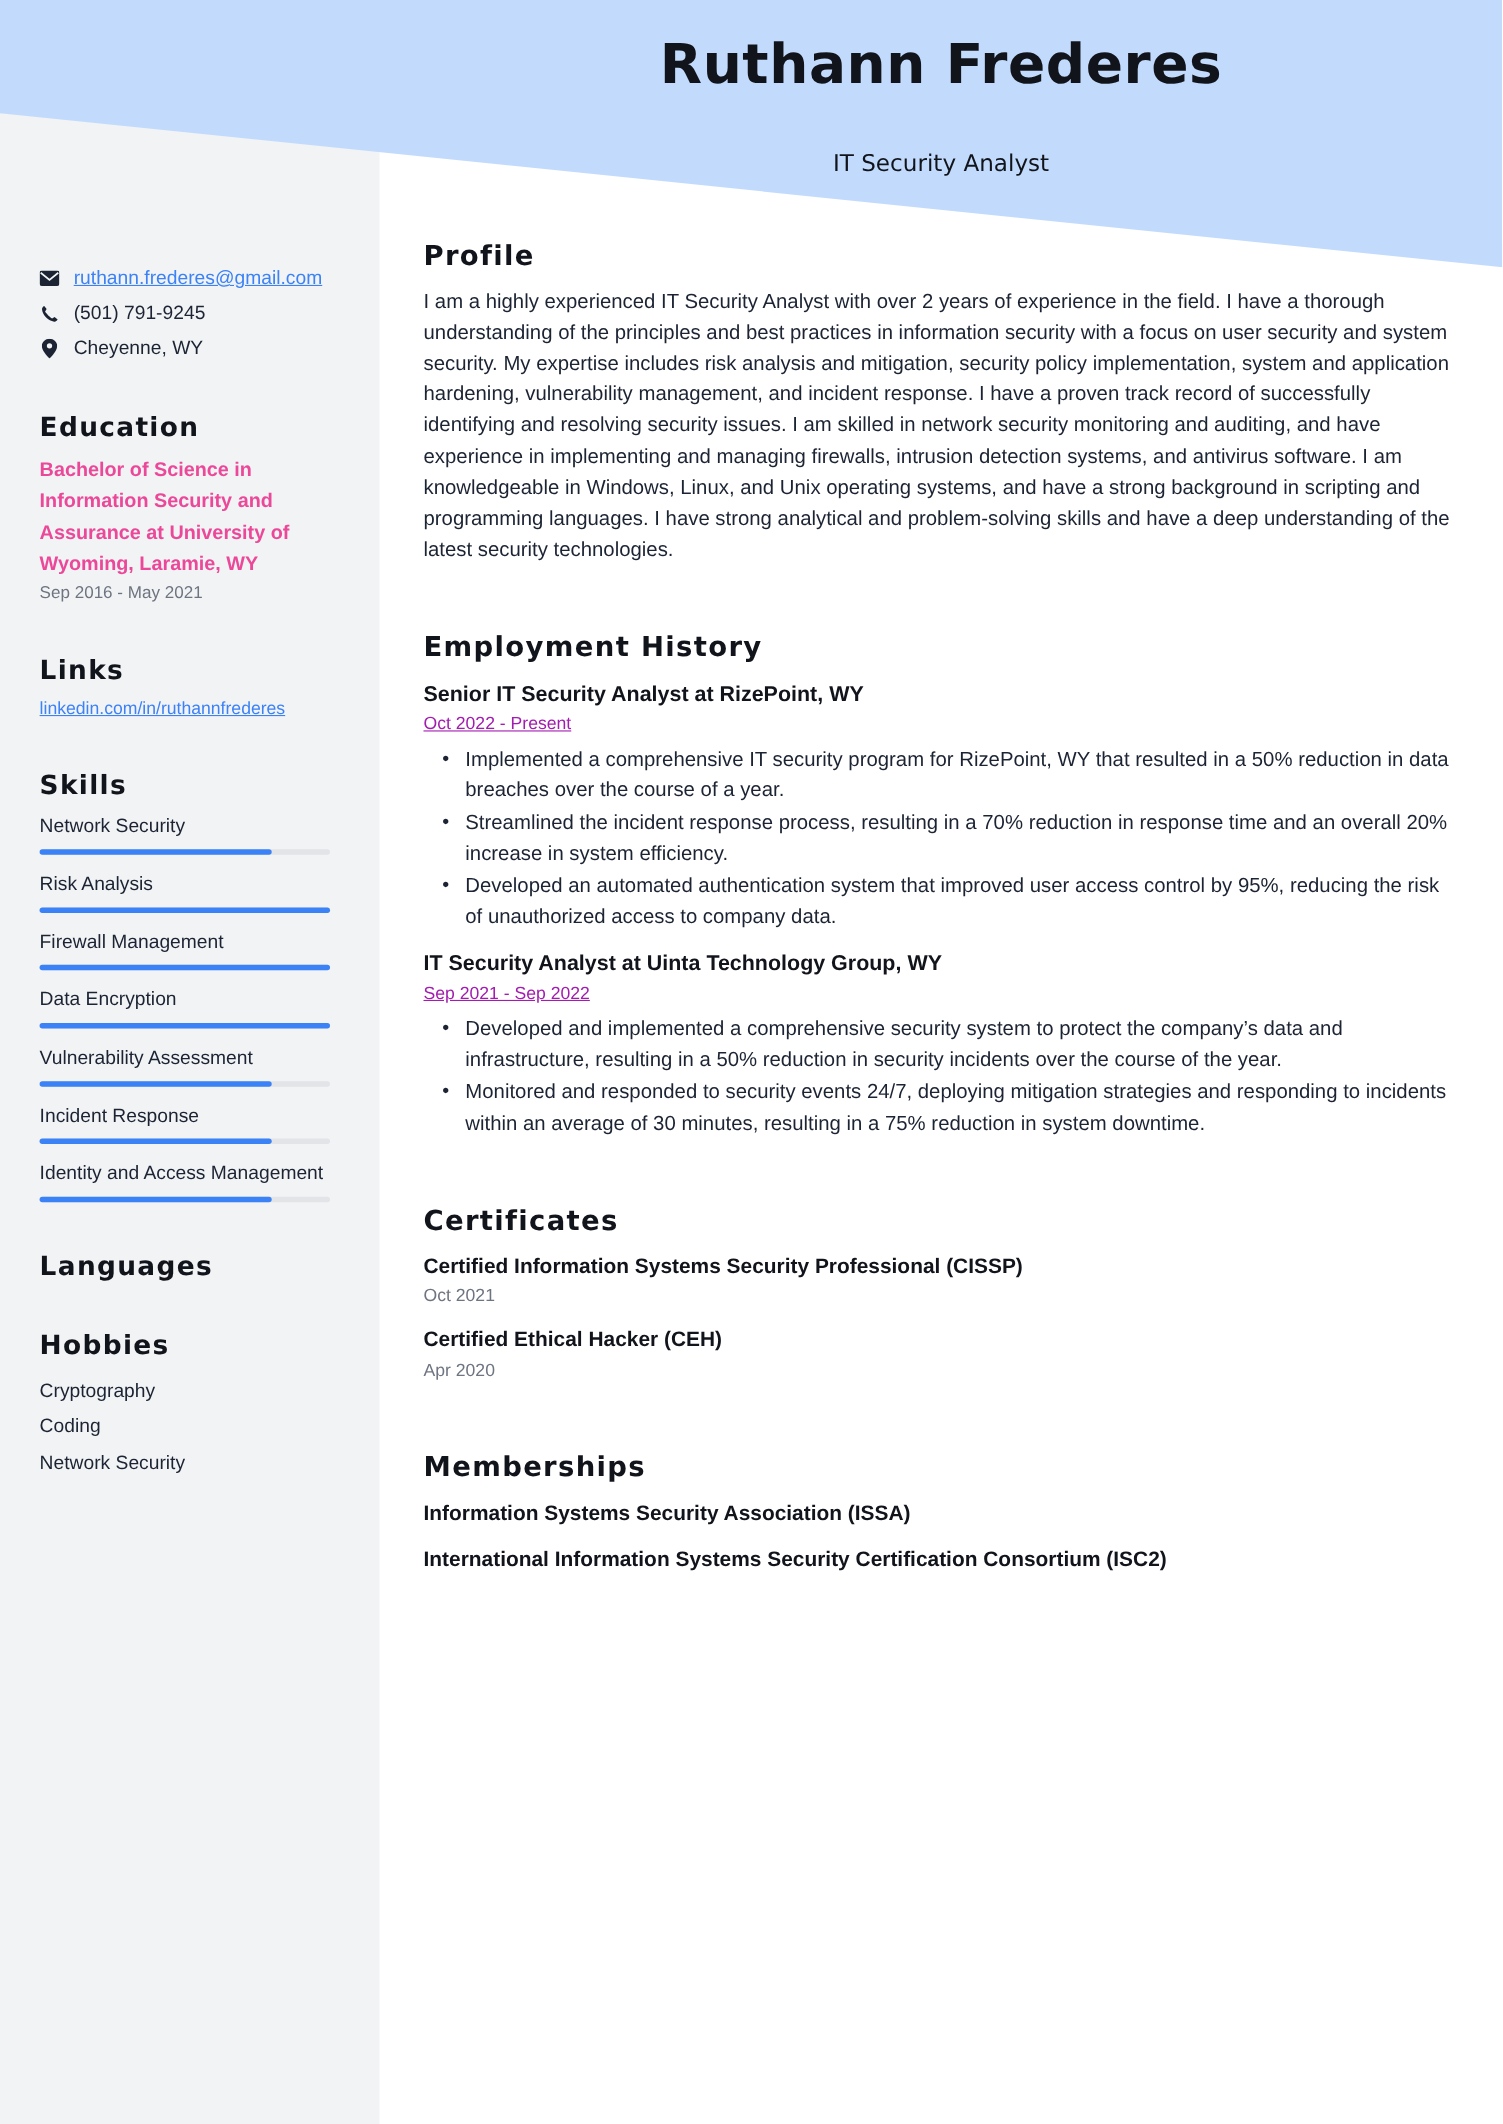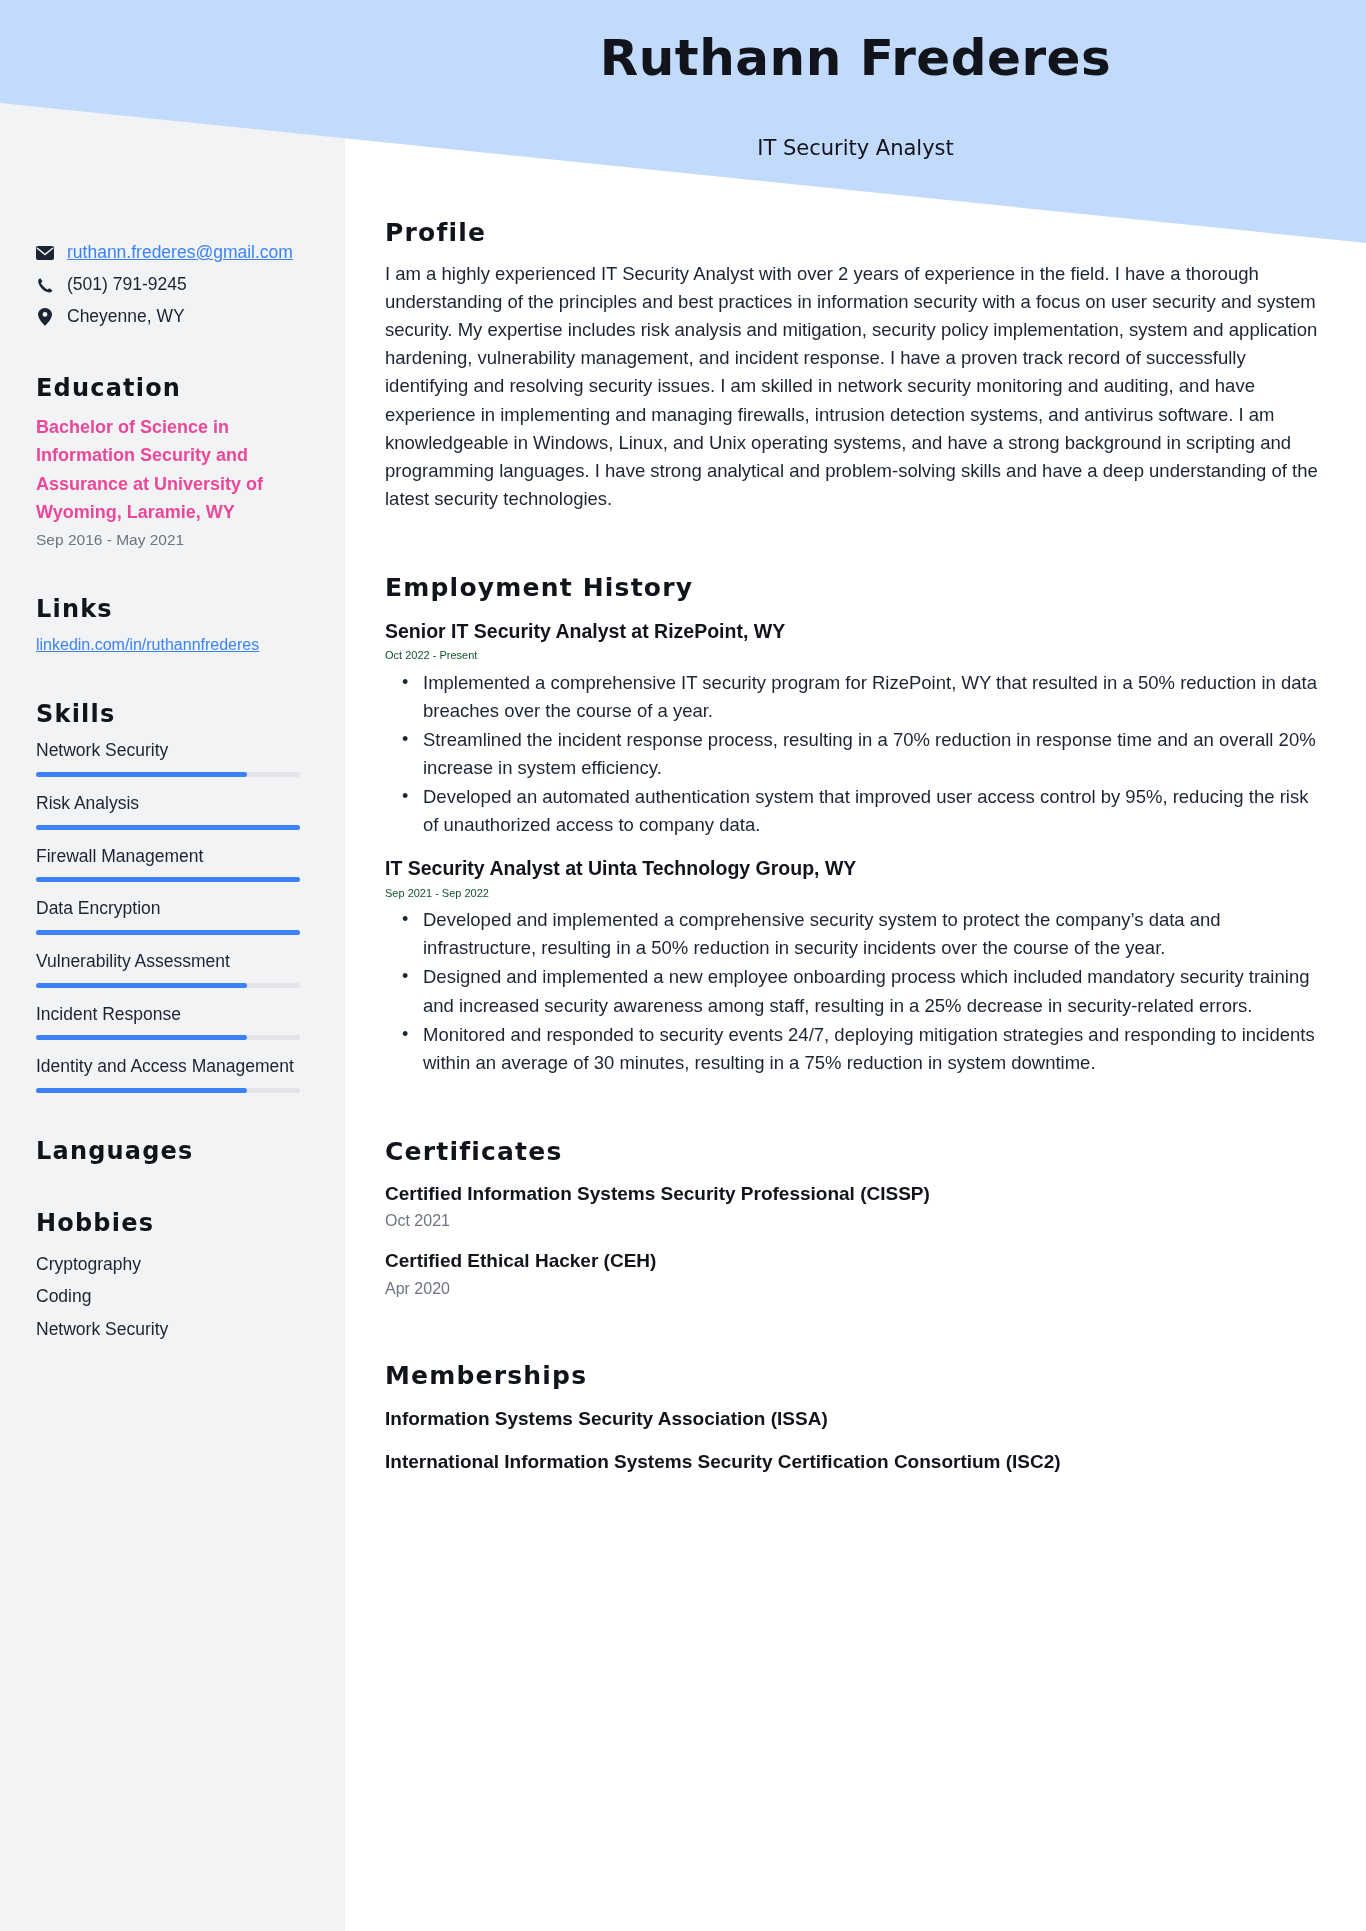--- a/index.html
+++ b/index.html
@@ -200,24 +200,25 @@
 
   .job-block { margin-top: 16px; }
   .job-block:first-of-type { margin-top: 0; }
   .job-role {
     font-size: 19.5px;
     font-weight: 700;
     color: #12141c;
     line-height: 1.4;
   }
   .job-dates {
-    font-size: 11px;
-    color: #14532d;
+    font-size: 16px;
+    color: #a21caf;
     line-height: 1.5;
     margin-top: 2px;
+    text-decoration: underline;
   }
   .job-bullets {
     margin: 5px 0 0 0;
     padding-left: 38px;
     list-style: none;
   }
   .job-bullets li {
     position: relative;
     font-size: 18.5px;
     color: #1c2433;
@@ -391,21 +392,20 @@
         <li>Streamlined the incident response process, resulting in a 70% reduction in response time and an overall 20% increase in system efficiency.</li>
         <li>Developed an automated authentication system that improved user access control by 95%, reducing the risk of unauthorized access to company data.</li>
       </ul>
     </div>
 
     <div class="job-block">
       <div class="job-role">IT Security Analyst at Uinta Technology Group, WY</div>
       <div class="job-dates">Sep 2021 - Sep 2022</div>
       <ul class="job-bullets">
         <li>Developed and implemented a comprehensive security system to protect the company’s data and infrastructure, resulting in a 50% reduction in security incidents over the course of the year.</li>
-        <li>Designed and implemented a new employee onboarding process which included mandatory security training and increased security awareness among staff, resulting in a 25% decrease in security-related errors.</li>
         <li>Monitored and responded to security events 24/7, deploying mitigation strategies and responding to incidents within an average of 30 minutes, resulting in a 75% reduction in system downtime.</li>
       </ul>
     </div>
 
     <div class="main-heading spaced">Certificates</div>
     <div class="cert-block">
       <div class="cert-name">Certified Information Systems Security Professional (CISSP)</div>
       <div class="cert-date">Oct 2021</div>
     </div>
     <div class="cert-block">

